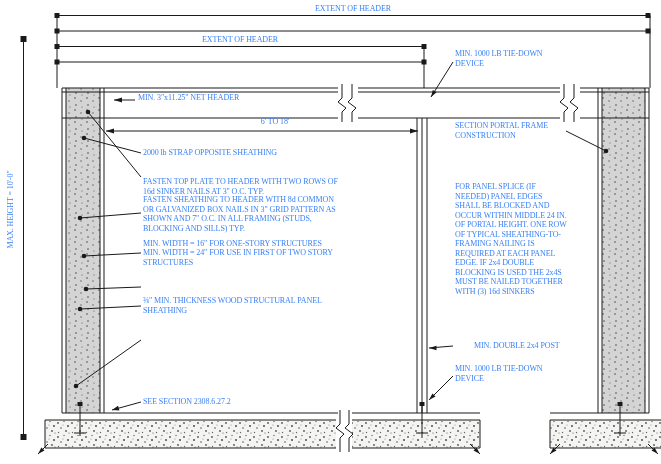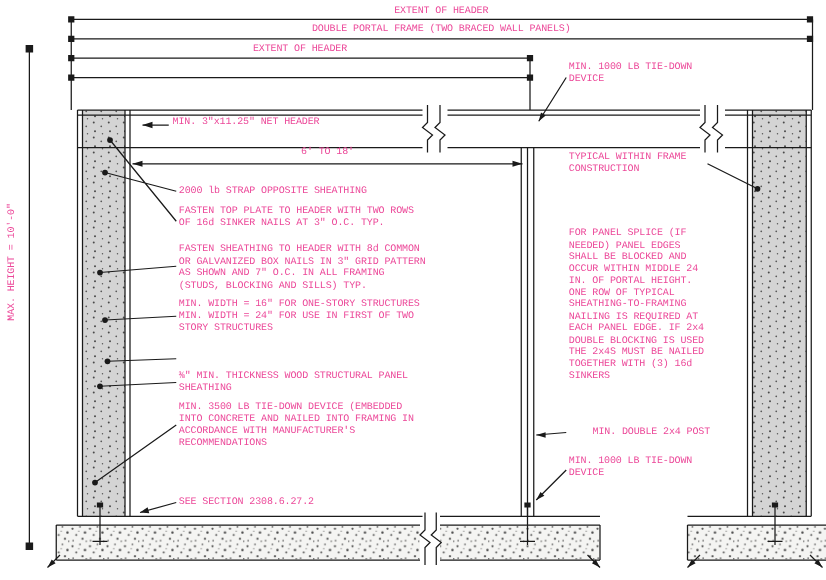--- a/index.html
+++ b/index.html
@@ -1,18 +1,18 @@
 <!DOCTYPE html>
 <html><head>
 <meta charset="utf-8">
 <style>
   *{box-sizing:border-box}
   html,body{margin:0;padding:0;background:#fff}
   .canvas{position:relative;width:661px;height:464px;background:#fff;
-          font-family:Liberation Mono, monospace;color:#ec4899;overflow:hidden}
+          font-family:Liberation Serif, serif;color:#3b82f6;overflow:hidden}
   .canvas svg{position:absolute;left:0;top:0}
   .lbl{position:absolute;font-size:8px;line-height:9.5px;letter-spacing:-0.1px}
   .ctr{text-align:center}
   .rot{transform:rotate(-90deg)}
 </style>
 </head>
 <body>
 
 <div class="canvas">
 
@@ -121,34 +121,32 @@
 
     <g>
       <path d="M80,404 V436 M74,433 H86
                M422,404 V436 M416,433 H428
                M620,404 V436 M614,433 H626" stroke="#1a1a1a" stroke-width="1" fill="none"></path>
       <path d="M77.5,402h5v4h-5z M419.5,402h5v4h-5z M617.5,402h5v4h-5z" fill="#1a1a1a"></path>
     </g>
   </svg>
 
   <div class="lbl ctr" style="left:253px;top:4px;width:200px">EXTENT OF HEADER</div>
-  <div class="lbl ctr" style="left:178px;top:19px;width:350px">DOUBLE PORTAL FRAME (TWO BRACED WALL PANELS)</div>
   <div class="lbl ctr" style="left:140px;top:35px;width:200px">EXTENT OF HEADER</div>
   <div class="lbl ctr rot" style="left:-89px;top:204px;width:200px;height:11px">MAX. HEIGHT = 10'-0"</div>
-  <div class="lbl ctr" style="left:212px;top:117px;width:100px">6' TO 18'</div>
+  <div class="lbl ctr" style="left:225px;top:117px;width:100px">6' TO 18'</div>
 
   <div class="lbl" style="left:138px;top:93px;width:140px">MIN. 3"x11.25" NET HEADER</div>
   <div class="lbl" style="left:143px;top:148px;width:200px">2000 lb STRAP OPPOSITE SHEATHING</div>
-  <div class="lbl" style="left:143px;top:164px;width:196px">FASTEN TOP PLATE TO HEADER WITH TWO ROWS OF 16d SINKER NAILS AT 3" O.C. TYP.</div>
+  <div class="lbl" style="left:143px;top:177px;width:196px">FASTEN TOP PLATE TO HEADER WITH TWO ROWS OF 16d SINKER NAILS AT 3" O.C. TYP.</div>
   <div class="lbl" style="left:143px;top:195px;width:200px">FASTEN SHEATHING TO HEADER WITH 8d COMMON OR GALVANIZED BOX NAILS IN 3" GRID PATTERN AS SHOWN AND 7" O.C. IN ALL FRAMING (STUDS, BLOCKING AND SILLS) TYP.</div>
   <div class="lbl" style="left:143px;top:239px;width:200px">MIN. WIDTH = 16" FOR ONE-STORY STRUCTURES</div>
   <div class="lbl" style="left:143px;top:248px;width:196px">MIN. WIDTH = 24" FOR USE IN FIRST OF TWO STORY STRUCTURES</div>
   <div class="lbl" style="left:143px;top:296px;width:196px">⅜" MIN. THICKNESS WOOD STRUCTURAL PANEL SHEATHING</div>
-  <div class="lbl" style="left:143px;top:321px;width:200px">MIN. 3500 LB TIE-DOWN DEVICE (EMBEDDED INTO CONCRETE AND NAILED INTO FRAMING IN ACCORDANCE WITH MANUFACTURER'S RECOMMENDATIONS</div>
   <div class="lbl" style="left:143px;top:397px;width:200px">SEE SECTION 2308.6.27.2</div>
 
   <div class="lbl" style="left:455px;top:49px;width:110px">MIN. 1000 LB TIE-DOWN DEVICE</div>
-  <div class="lbl" style="left:455px;top:121px;width:112px">TYPICAL WITHIN FRAME CONSTRUCTION</div>
+  <div class="lbl" style="left:455px;top:121px;width:112px">SECTION PORTAL FRAME CONSTRUCTION</div>
   <div class="lbl" style="left:455px;top:182px;width:114px">FOR PANEL SPLICE (IF NEEDED) PANEL EDGES SHALL BE BLOCKED AND OCCUR WITHIN MIDDLE 24 IN. OF PORTAL HEIGHT. ONE ROW OF TYPICAL SHEATHING-TO-FRAMING NAILING IS REQUIRED AT EACH PANEL EDGE. IF 2x4 DOUBLE BLOCKING IS USED THE 2x4S MUST BE NAILED TOGETHER WITH (3) 16d SINKERS</div>
   <div class="lbl" style="left:474px;top:341px;width:120px">MIN. DOUBLE 2x4 POST</div>
   <div class="lbl" style="left:455px;top:364px;width:110px">MIN. 1000 LB TIE-DOWN DEVICE</div>
 
 </div>
 
 </body></html>

